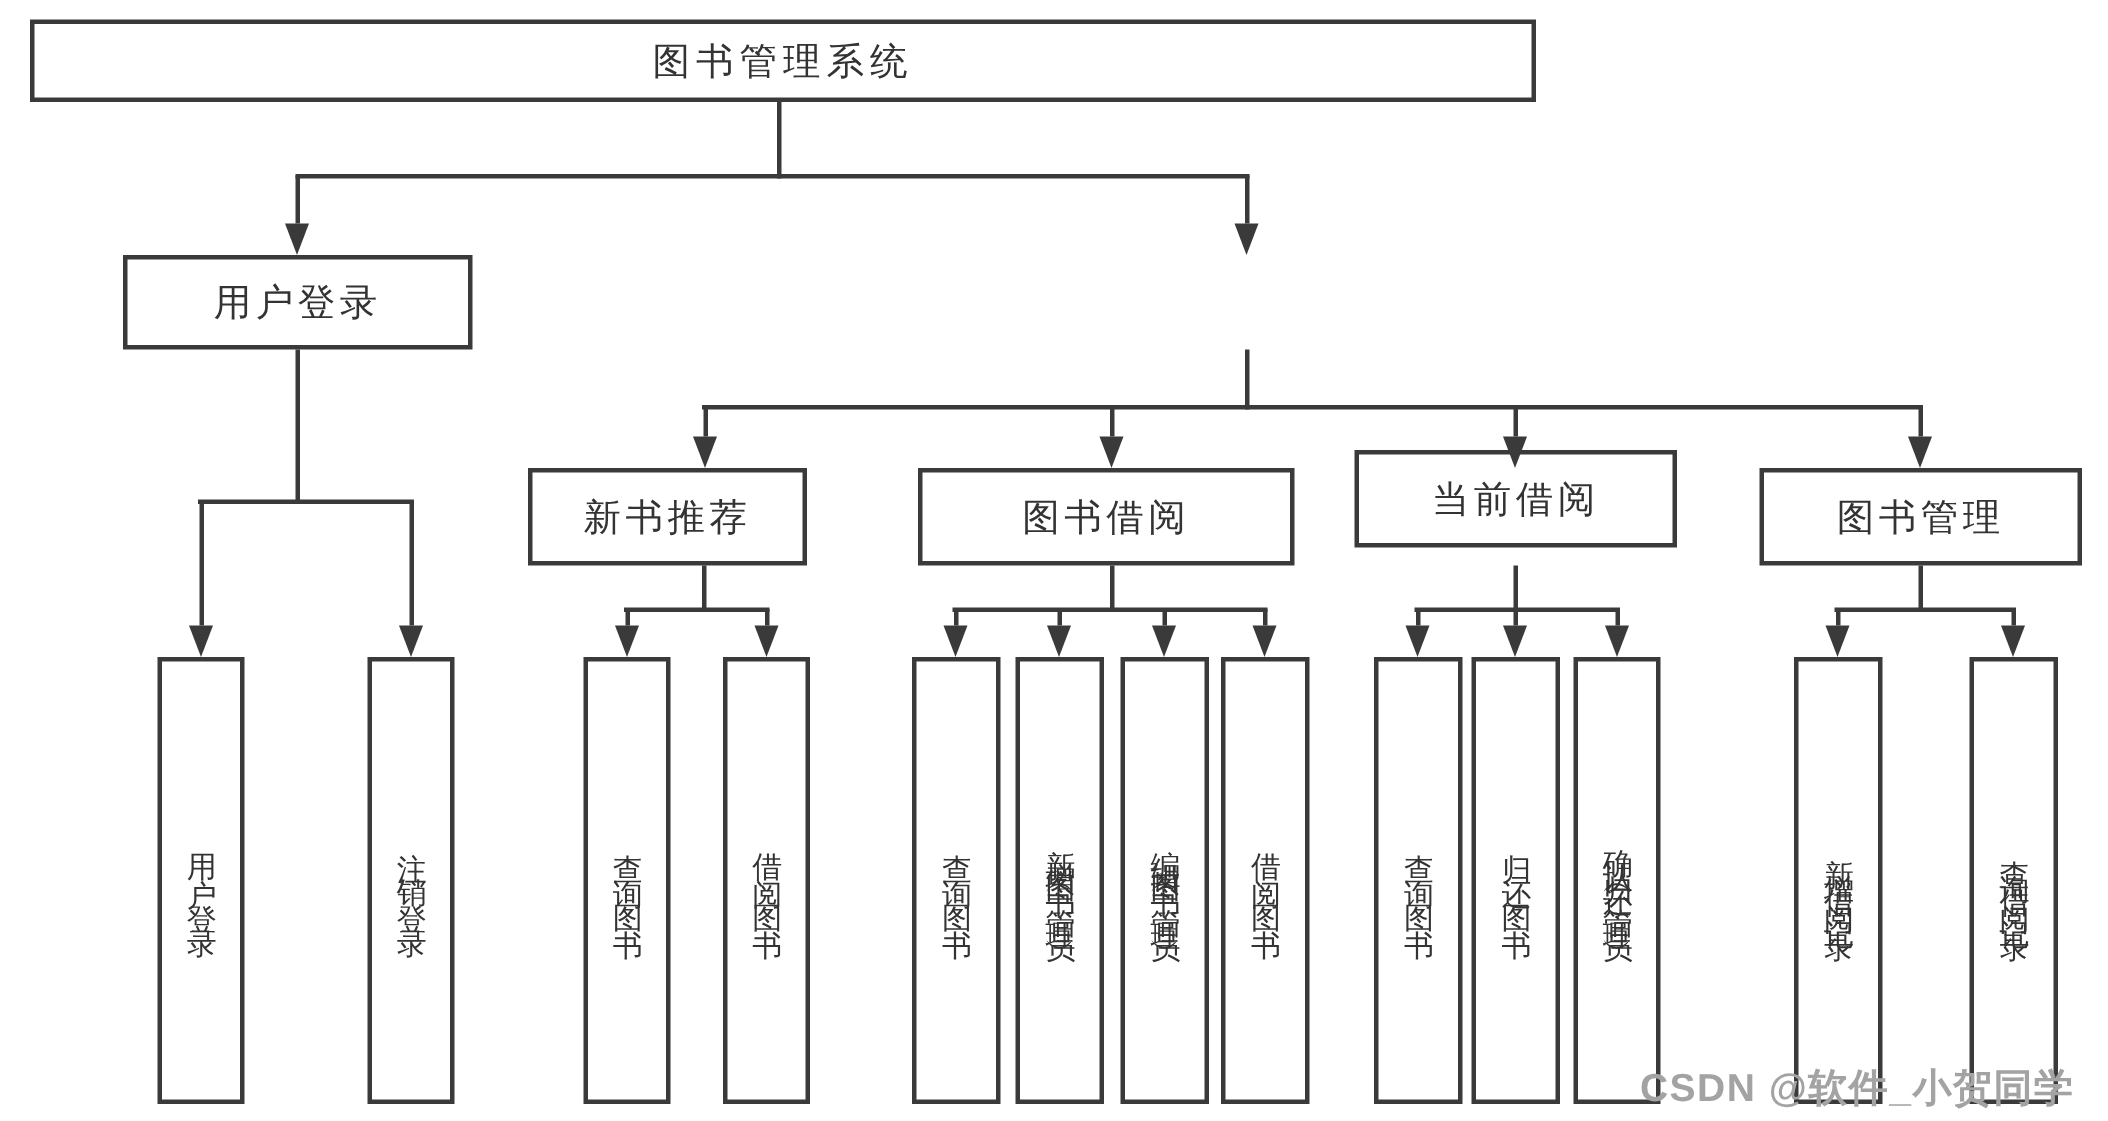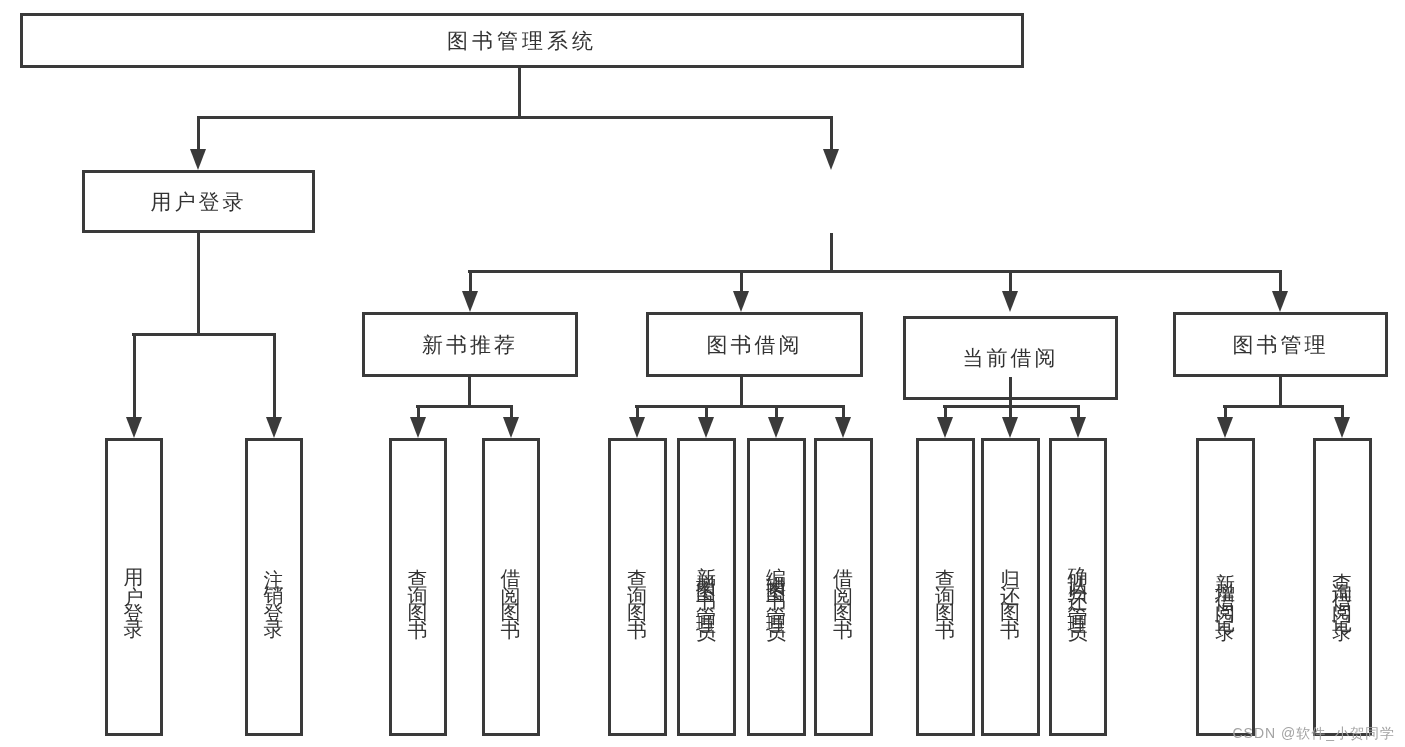--- a/index.html
+++ b/index.html
@@ -12,21 +12,21 @@
   .canvas{
     position:relative;width:1405px;height:747px;overflow:hidden;
     background:var(--background);
     font-family:"Liberation Sans","DejaVu Sans",sans-serif;
     color:var(--text);
   }
   .box{
     position:absolute;background:#fff;border:3px solid var(--line);
     box-sizing:border-box;display:flex;align-items:center;justify-content:center;
   }
-  .hlabel{font-size:21px;letter-spacing:3px;white-space:nowrap;}
+  .hlabel{font-size:25px;letter-spacing:3px;white-space:nowrap;}
   .root .hlabel{letter-spacing:4px;}
   .vlabel{
     writing-mode:vertical-rl;text-orientation:mixed;white-space:nowrap;
     font-size:20px;line-height:1;
   }
   .s4{letter-spacing:17px;}
   .s6{letter-spacing:10px;}
   .s9{letter-spacing:8px;}
   .vline{position:absolute;width:3px;background:var(--line);}
   .hline{position:absolute;height:3px;background:var(--line);}
@@ -34,44 +34,44 @@
     position:absolute;transform:translateX(-50%);
     display:flex;flex-direction:column;align-items:center;
   }
   .arrow i{display:block;width:3px;flex:1;background:var(--line);}
   .arrow b{
     display:block;width:0;height:0;
     border-left:8px solid transparent;border-right:8px solid transparent;
     border-top:21px solid var(--line);
   }
   .watermark{
-    position:absolute;right:10px;bottom:4px;font-size:14px;
-    color:var(--watermark);letter-spacing:1px;white-space:nowrap;
+    position:absolute;right:22px;bottom:4px;font-size:26px;
+    color:var(--watermark);letter-spacing:1px;white-space:nowrap;font-weight:bold;
   }
 </style>
 </head>
 <body>
 
 <div class="canvas">
 
   <div class="box root" style="left:20px;top:13px;width:1004px;height:55px">
     <span class="hlabel">图书管理系统</span>
   </div>
 
   <div class="box" style="left:82px;top:170px;width:233px;height:63px">
     <span class="hlabel">用户登录</span>
   </div>
 
-  <div class="box" style="left:362px;top:312px;width:216px;height:65px">
+  <div class="box" style="left:352px;top:312px;width:186px;height:65px">
     <span class="hlabel">新书推荐</span>
   </div>
-  <div class="box" style="left:646px;top:312px;width:217px;height:65px">
+  <div class="box" style="left:612px;top:312px;width:251px;height:65px">
     <span class="hlabel">图书借阅</span>
   </div>
-  <div class="box" style="left:903px;top:316px;width:215px;height:84px">
+  <div class="box" style="left:903px;top:300px;width:215px;height:65px">
     <span class="hlabel">当前借阅</span>
   </div>
   <div class="box" style="left:1173px;top:312px;width:215px;height:65px">
     <span class="hlabel">图书管理</span>
   </div>
 
   <div class="box" style="left:105px;top:438px;width:58px;height:298px">
     <span class="vlabel s4">用户登录</span>
   </div>
   <div class="box" style="left:245px;top:438px;width:58px;height:298px">

